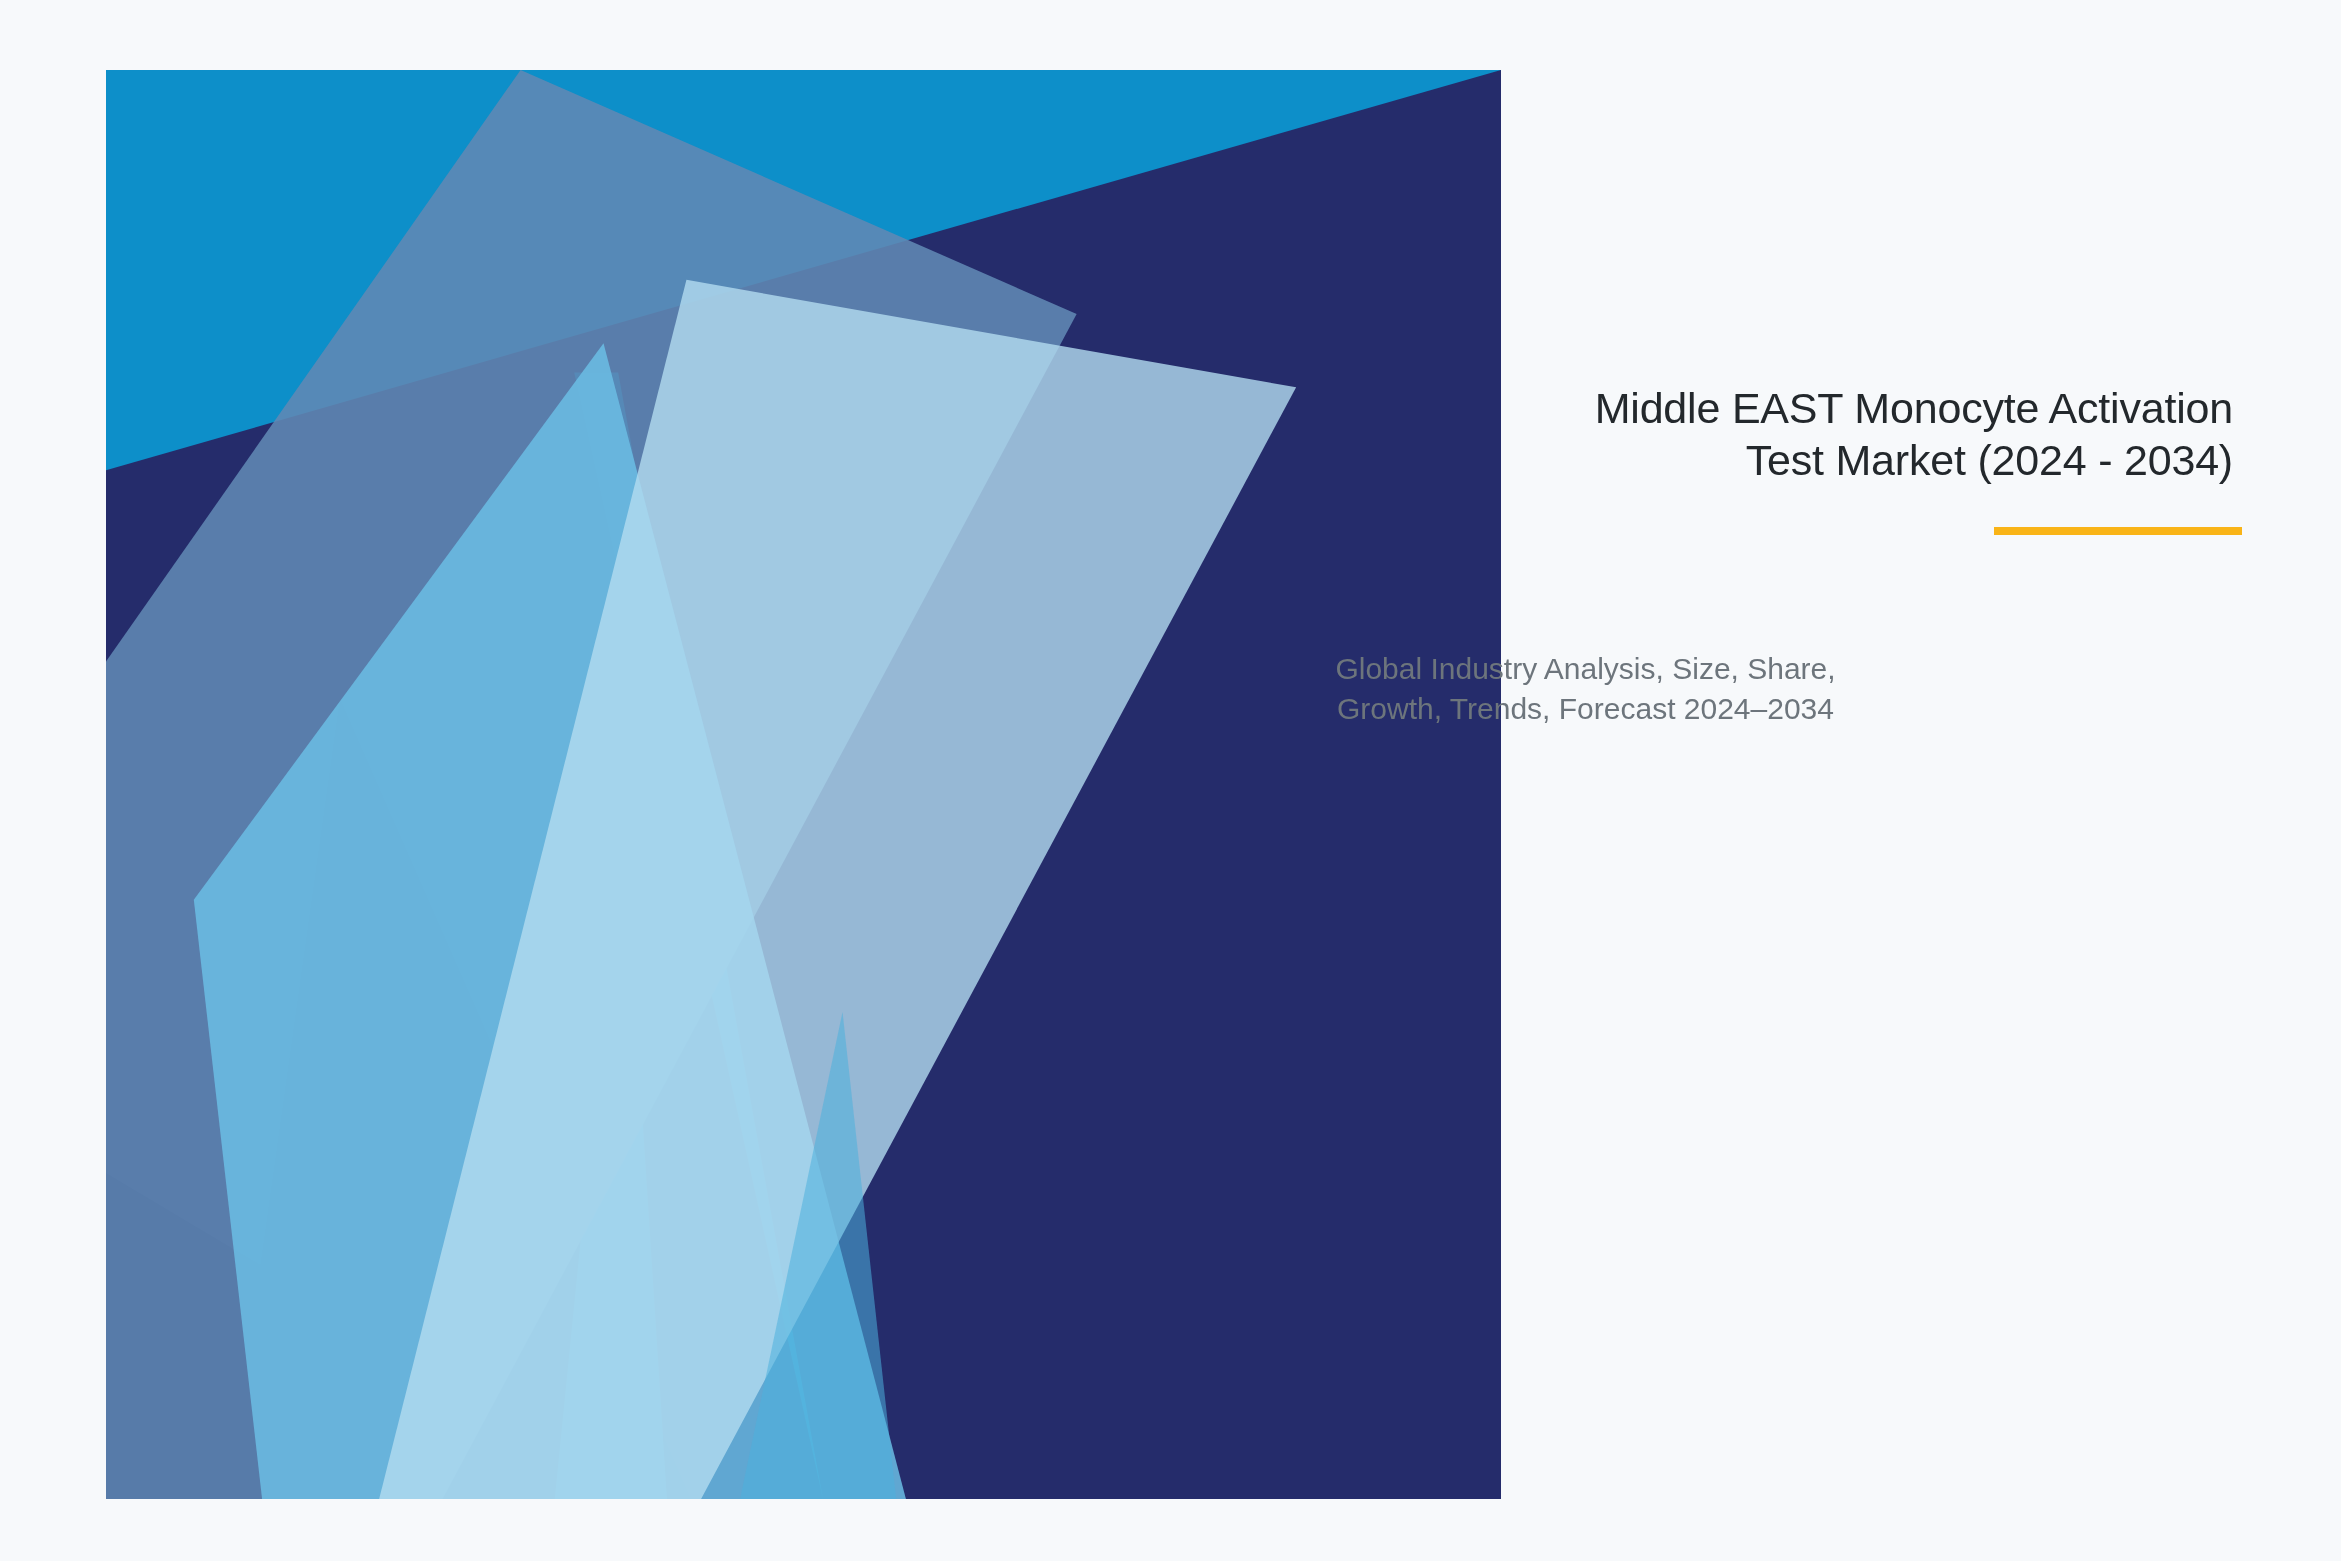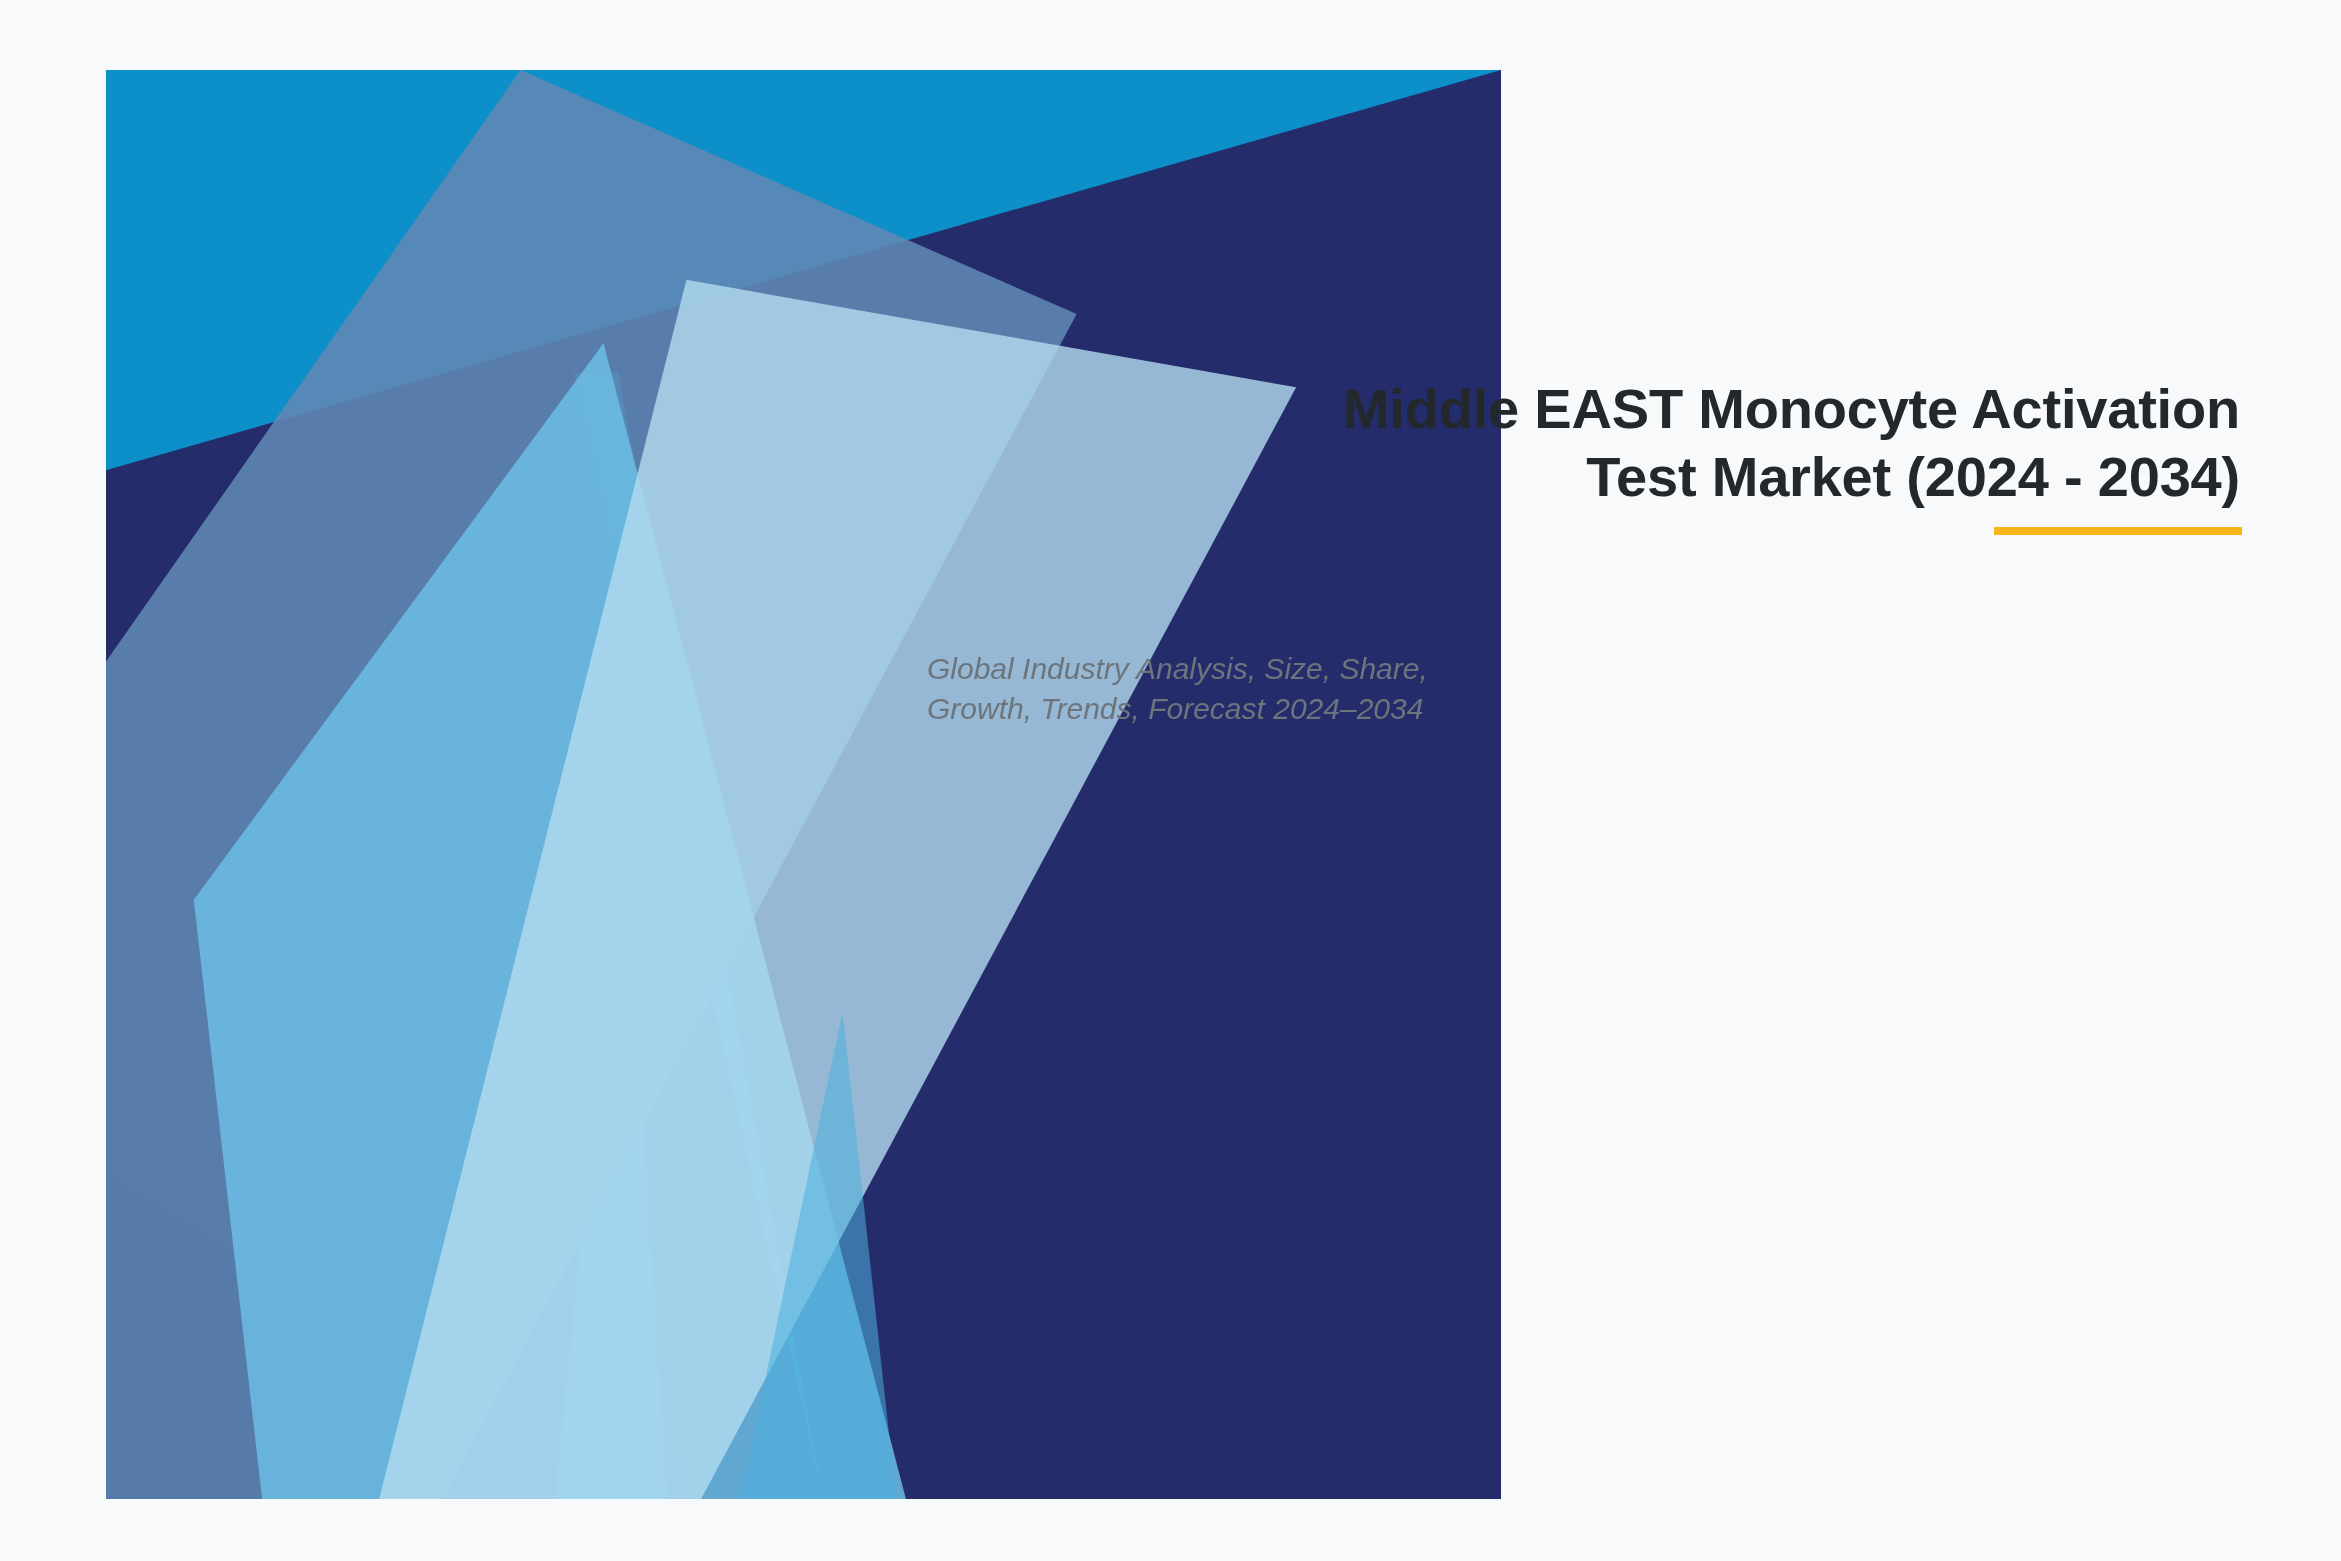--- a/index.html
+++ b/index.html
@@ -40,25 +40,25 @@
   
   .text-block {
     position: absolute;
     left: 927px;
     top: 371px;
     width: 1317px;
     text-align: right;
   }
 
   .title {
-    margin: 4px;
+    margin: 11px;
     font-family: "Liberation Sans", sans-serif;
-    font-size: 56px;
+    font-size: 43px;
     line-height: 1.22;
-    font-weight: 700;
+    font-weight: 400;
     color: #23282c;
     letter-spacing: -0.2px;
     white-space: pre-line;
     position: relative;
     z-index: 3;
   }
 
   .accent-bar {
     position: absolute;
     left: 1994px;
@@ -68,28 +68,27 @@
     background: #f9b417;
     z-index: 2;
   }
 
   .subtitle {
     margin: 0;
     position: absolute;
     left: 927px;
     top: 649px;
     width: 1317px;
-    text-align: left;
+    text-align: center;
     font-family: "Liberation Sans", sans-serif;
     font-size: 30px;
     line-height: 1.33;
     font-weight: 400;
     color: #6d757c;
     white-space: pre-line;
-    font-style: italic;
   }
 </style>
 </head>
 <body style="background: rgb(247, 249, 251);">
 
 <div id="cover">
 
   <div class="artwork">
     <svg viewBox="0 0 2860 2928" preserveAspectRatio="none">
       <defs>

